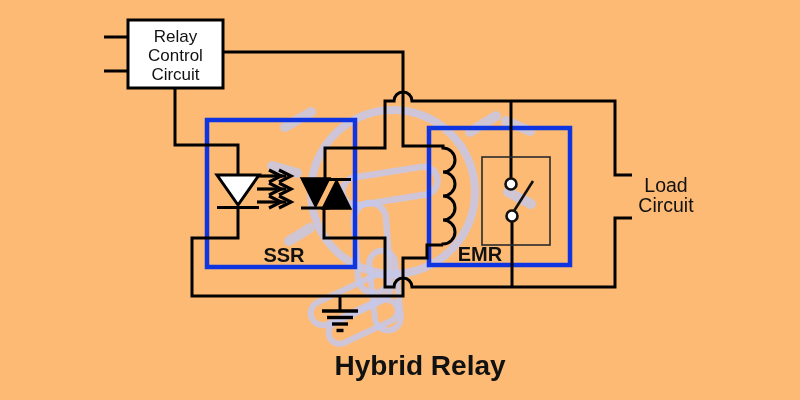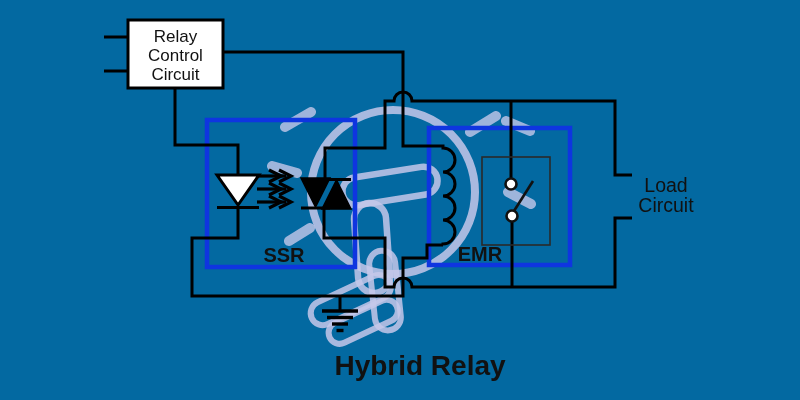--- a/index.html
+++ b/index.html
@@ -1,19 +1,19 @@
 <!DOCTYPE html>
 <html style="--wire: #000000; --module: #0f35e0; --watermark: #c5c8ea; --label: #111111;"><head>
 <meta charset="utf-8">
 <style>
   :root{
     --wire:#000000; --module:#0f35e0; --watermark:#c5c8ea; --label:#111111;
   }
   html,body{margin:0;padding:0;background:#ffffff;}
-  .stage{width:800px;height:400px;position:relative;background:#0369a1;overflow:hidden;
+  .stage{width:800px;height:400px;position:relative;background:#fdba74;overflow:hidden;
          font-family:"Liberation Sans", sans-serif;}
   svg{display:block;}
   .wire{stroke:var(--wire);stroke-width:3;fill:none;stroke-linejoin:miter;stroke-linecap:butt;}
   .bar{stroke:var(--wire);stroke-width:3;fill:none;}
   .gndbar{stroke:var(--wire);stroke-width:3.4;fill:none;}
   .module-box{stroke:var(--module);stroke-width:4.5;fill:none;}
   .ctrl-box{stroke:var(--wire);stroke-width:3;fill:#ffffff;}
   .sym-outline{stroke:var(--wire);stroke-width:3;fill:#ffffff;}
   .sym-filled{fill:var(--wire);stroke:var(--wire);stroke-width:1.5;stroke-linejoin:miter;}
   .arrow{stroke:var(--wire);stroke-width:3.2;fill:none;stroke-linejoin:miter;}

